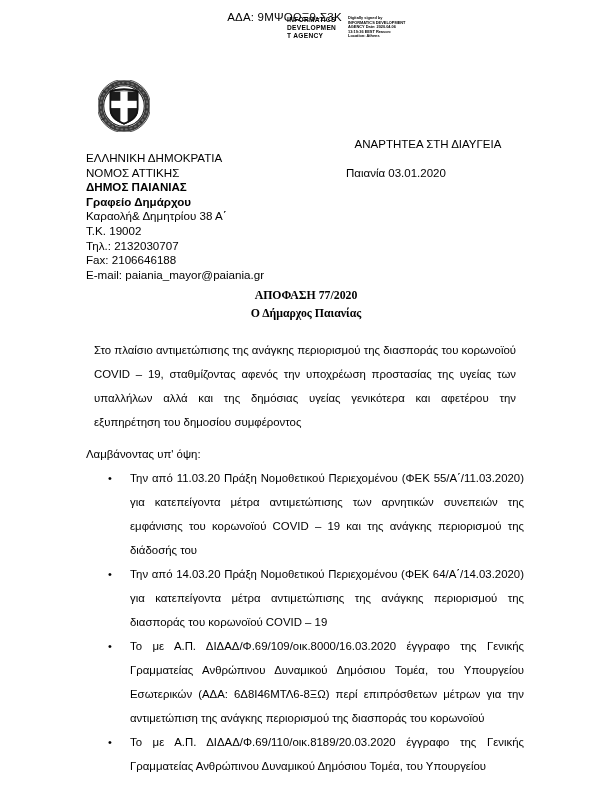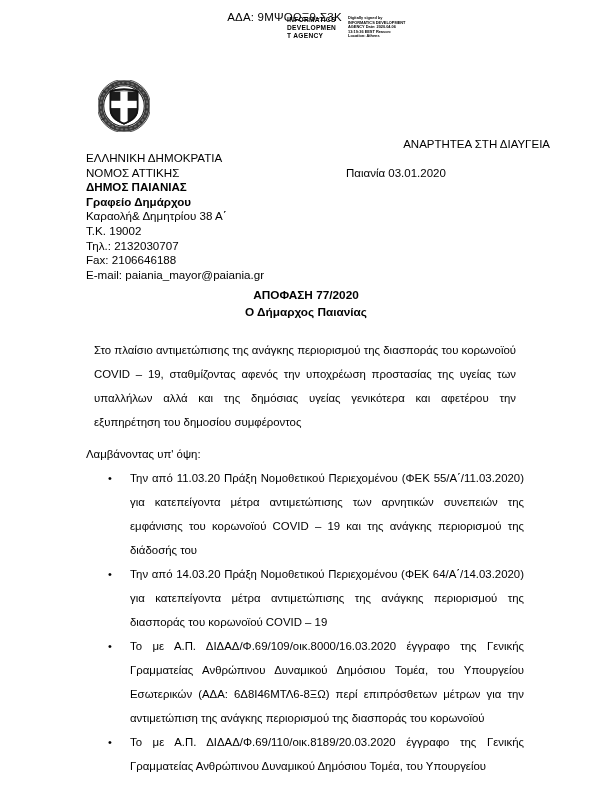--- a/index.html
+++ b/index.html
@@ -68,21 +68,21 @@
 
   
   .right-head {
     position: absolute;
     top: 138px;
     left: 300px;
     width: 250px;
     font-size: 11.5px;
   }
   .right-head .line1 {
-    text-align: right;
+    text-align: center;
     padding-left: 6px;
   }
   .right-head .line2 {
     text-align: left;
     padding-left: 46px;
     margin-top: 17px;
   }
 
   
   .addr {
@@ -101,20 +101,21 @@
 
   
   .decision {
     position: absolute;
     top: 288px;
     left: 0;
     width: 612px;
     text-align: center;
     font-weight: bold;
     font-size: 11.8px;
+    font-family: Liberation Serif, serif;
   }
   .decision .sub { margin-top: 3px; }
 
   
   .body {
     position: absolute;
     top: 330px;
     left: 86px;
     width: 438px;
     font-size: 11.4px;

